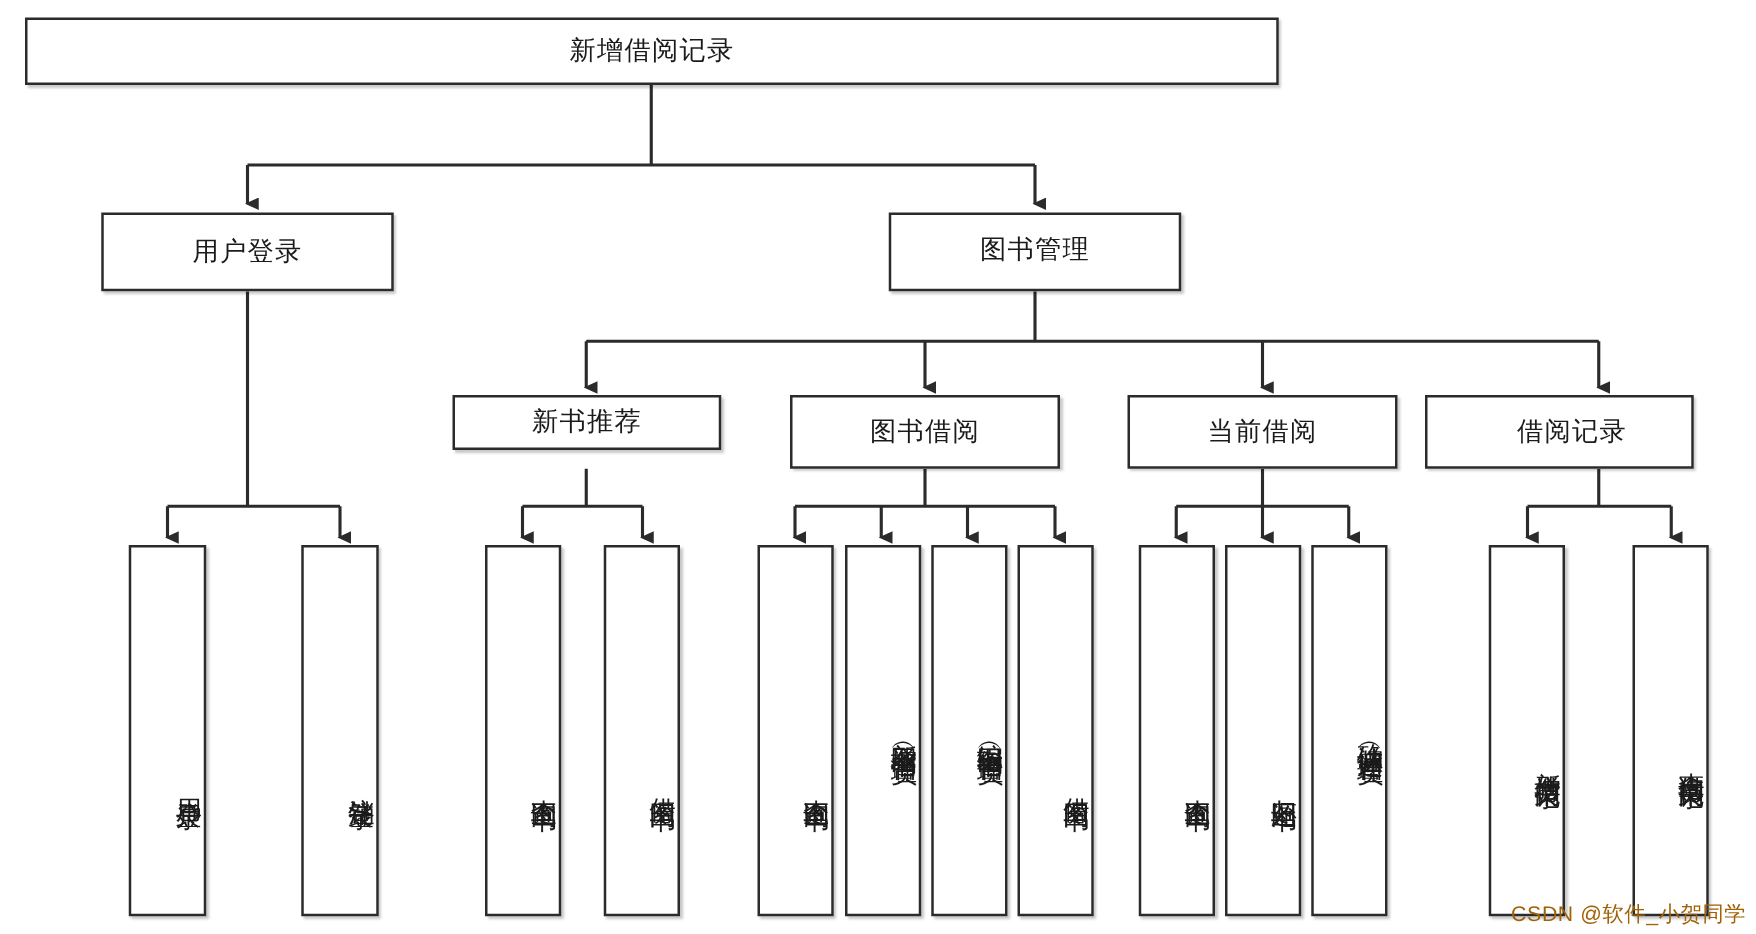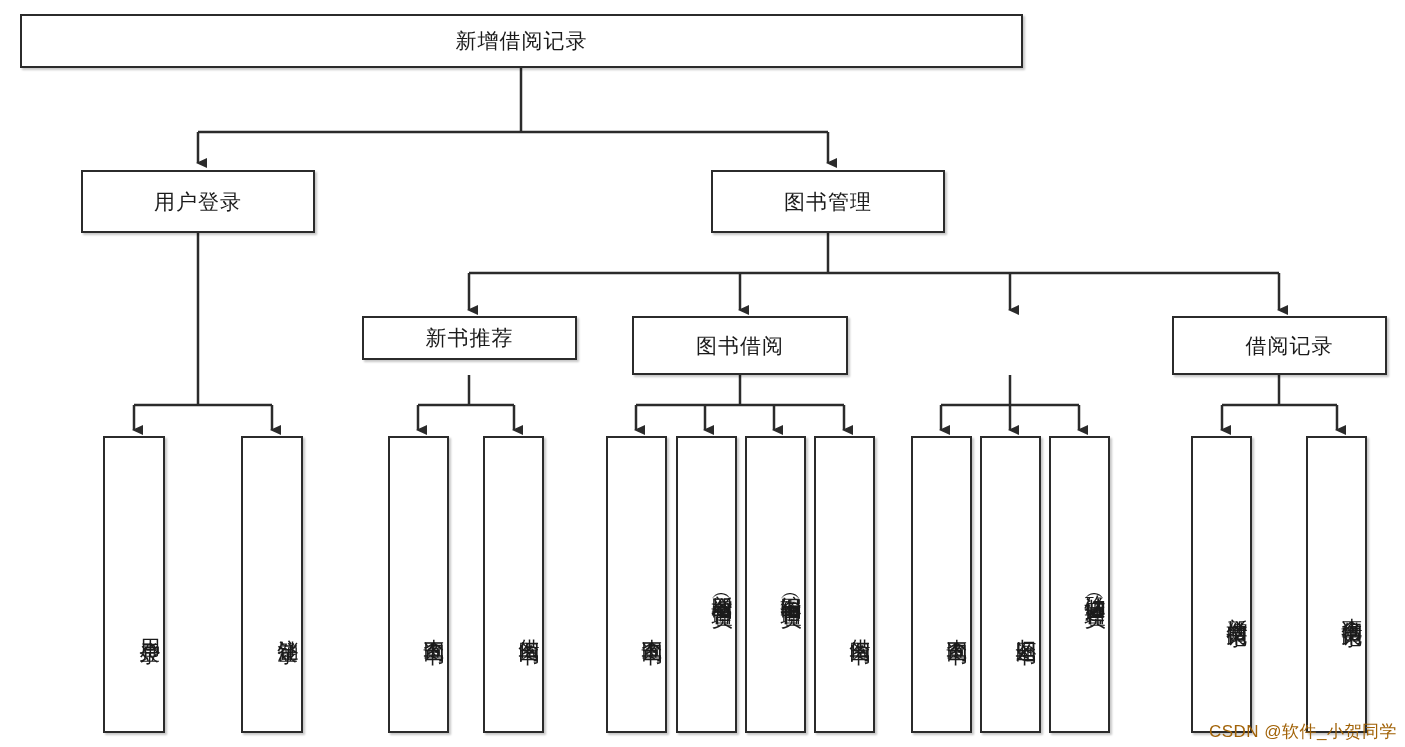--- a/index.html
+++ b/index.html
@@ -125,31 +125,34 @@
     </g>
   </svg>
 
   <div class="node horiz" style="left:20px; top:14px; width:1003px; height:54px;">
     <span class="node-label">新增借阅记录</span>
   </div>
 
   <div class="node horiz" style="left:81px; top:170px; width:234px; height:63px;">
     <span class="node-label">用户登录</span>
   </div>
-  <div class="node horiz" style="left:711px; top:170px; width:234px; height:63px;">
+  <div class="node horiz" style="left:711px; top:170px; width:234px; height:63px;font-family:Liberation Mono, monospace;">
     <span class="node-label">图书管理</span>
   </div>
 
   <div class="node horiz" style="left:362px; top:316px; width:215px; height:44px;">
     <span class="node-label">新书推荐</span>
   </div>
   <div class="node horiz" style="left:632px; top:316px; width:216px; height:59px;">
     <span class="node-label">图书借阅</span>
   </div>
-  <div class="node horiz" style="left:1172px; top:316px; width:215px; height:59px;padding-left:20px;">
+  <div class="node horiz" style="left:902px; top:316px; width:216px; height:59px;">
+    <span class="node-label">当前借阅</span>
+  </div>
+  <div class="node horiz" style="left:1140px; top:316px; width:215px; height:59px;padding-left:20px;">
     <span class="node-label">借阅记录</span>
   </div>
 
   <div class="node vert" style="left:103px; top:436px; width:62px; height:297px; padding-top:82px;">
     <span class="node-label">用户登录</span>
   </div>
   <div class="node vert" style="left:241px; top:436px; width:62px; height:297px; padding-top:82px;">
     <span class="node-label">注销登录</span>
   </div>
 

